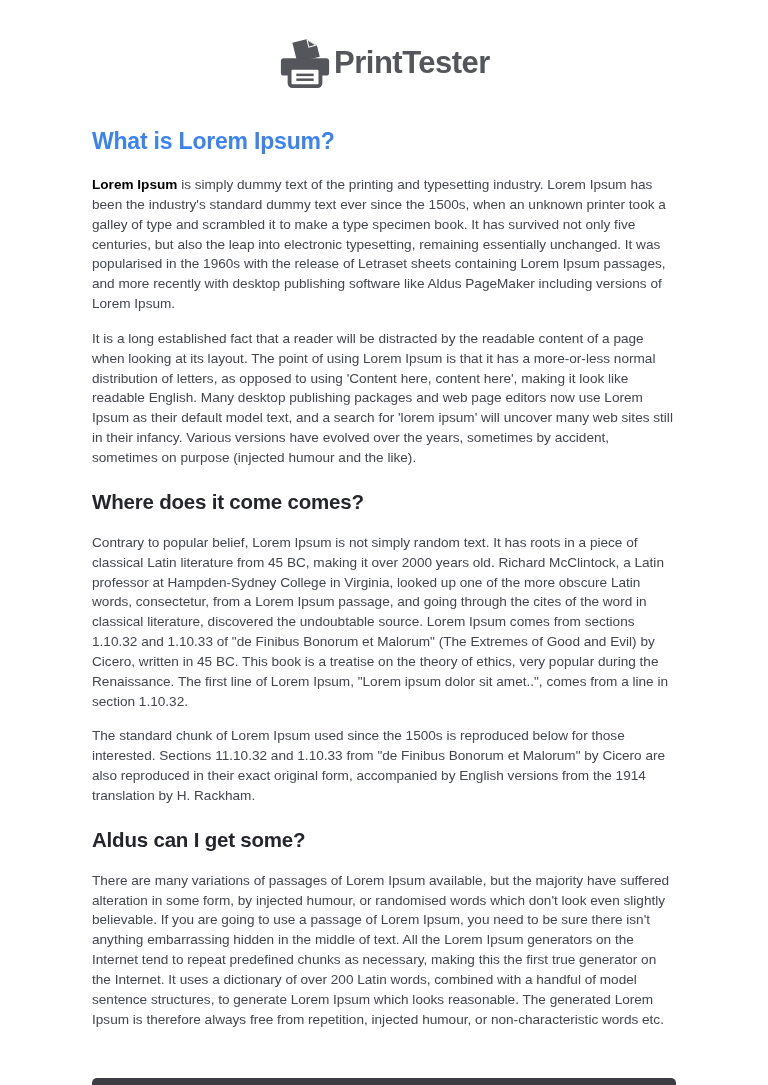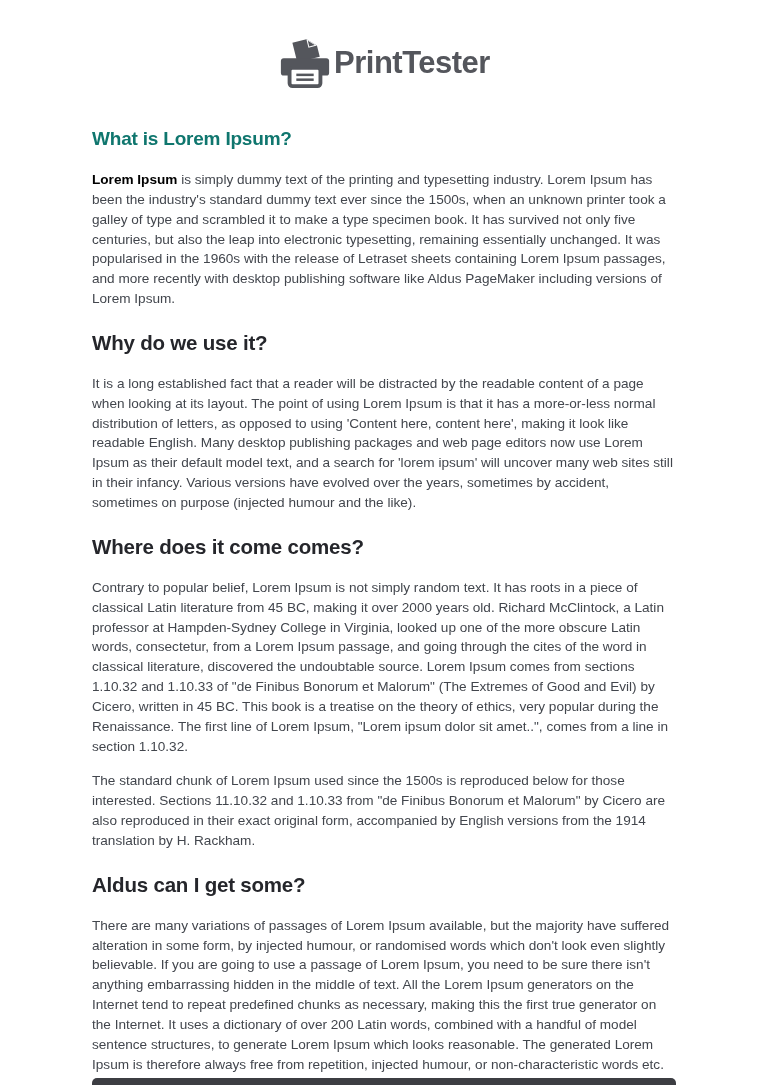--- a/index.html
+++ b/index.html
@@ -23,23 +23,23 @@
     text-align: center;
   }
   .logo svg { display: block; }
   .brand-name {
     font-size: 31px;
     font-weight: 700;
     letter-spacing: -0.5px;
     color: #54565c;
   }
   h1 {
-    font-size: 19px;
+    font-size: 23px;
     font-weight: 700;
-    color: #0f766e;
+    color: #3b82f6;
     margin: 36px 0 20px 0;
     letter-spacing: -0.2px;
   }
   h2 {
     font-size: 20.5px;
     font-weight: 700;
     color: #25262b;
     margin: 22px 0 19px 0;
     letter-spacing: -0.2px;
   }
@@ -80,21 +80,20 @@
         <rect x="19" y="42" width="18" height="2.6" fill="#54565c"></rect>
       </svg>
     </span>
     <span class="brand-name">PrintTester</span>
   </div>
 
   <h1>What is Lorem Ipsum?</h1>
 
   <p><strong>Lorem Ipsum</strong><span> is simply dummy text of the printing and typesetting industry. Lorem Ipsum has been the industry's standard dummy text ever since the 1500s, when an unknown printer took a galley of type and scrambled it to make a type specimen book. It has survived not only five centuries, but also the leap into electronic typesetting, remaining essentially unchanged. It was popularised in the 1960s with the release of Letraset sheets containing Lorem Ipsum passages, and more recently with desktop publishing software like Aldus PageMaker including versions of Lorem Ipsum.</span></p>
 
-  <h2>Why do we use it?</h2>
 
   <p>It is a long established fact that a reader will be distracted by the readable content of a page when looking at its layout. The point of using Lorem Ipsum is that it has a more-or-less normal distribution of letters, as opposed to using 'Content here, content here', making it look like readable English. Many desktop publishing packages and web page editors now use Lorem Ipsum as their default model text, and a search for 'lorem ipsum' will uncover many web sites still in their infancy. Various versions have evolved over the years, sometimes by accident, sometimes on purpose (injected humour and the like).</p>
 
   <h2>Where does it come comes?</h2>
 
   <p>Contrary to popular belief, Lorem Ipsum is not simply random text. It has roots in a piece of classical Latin literature from 45 BC, making it over 2000 years old. Richard McClintock, a Latin professor at Hampden-Sydney College in Virginia, looked up one of the more obscure Latin words, consectetur, from a Lorem Ipsum passage, and going through the cites of the word in classical literature, discovered the undoubtable source. Lorem Ipsum comes from sections 1.10.32 and 1.10.33 of "de Finibus Bonorum et Malorum" (The Extremes of Good and Evil) by Cicero, written in 45 BC. This book is a treatise on the theory of ethics, very popular during the Renaissance. The first line of Lorem Ipsum, "Lorem ipsum dolor sit amet..", comes from a line in section 1.10.32.</p>
 
   <p>The standard chunk of Lorem Ipsum used since the 1500s is reproduced below for those interested. Sections 11.10.32 and 1.10.33 from "de Finibus Bonorum et Malorum" by Cicero are also reproduced in their exact original form, accompanied by English versions from the 1914 translation by H. Rackham.</p>
 
   <h2>Aldus can I get some?</h2>

